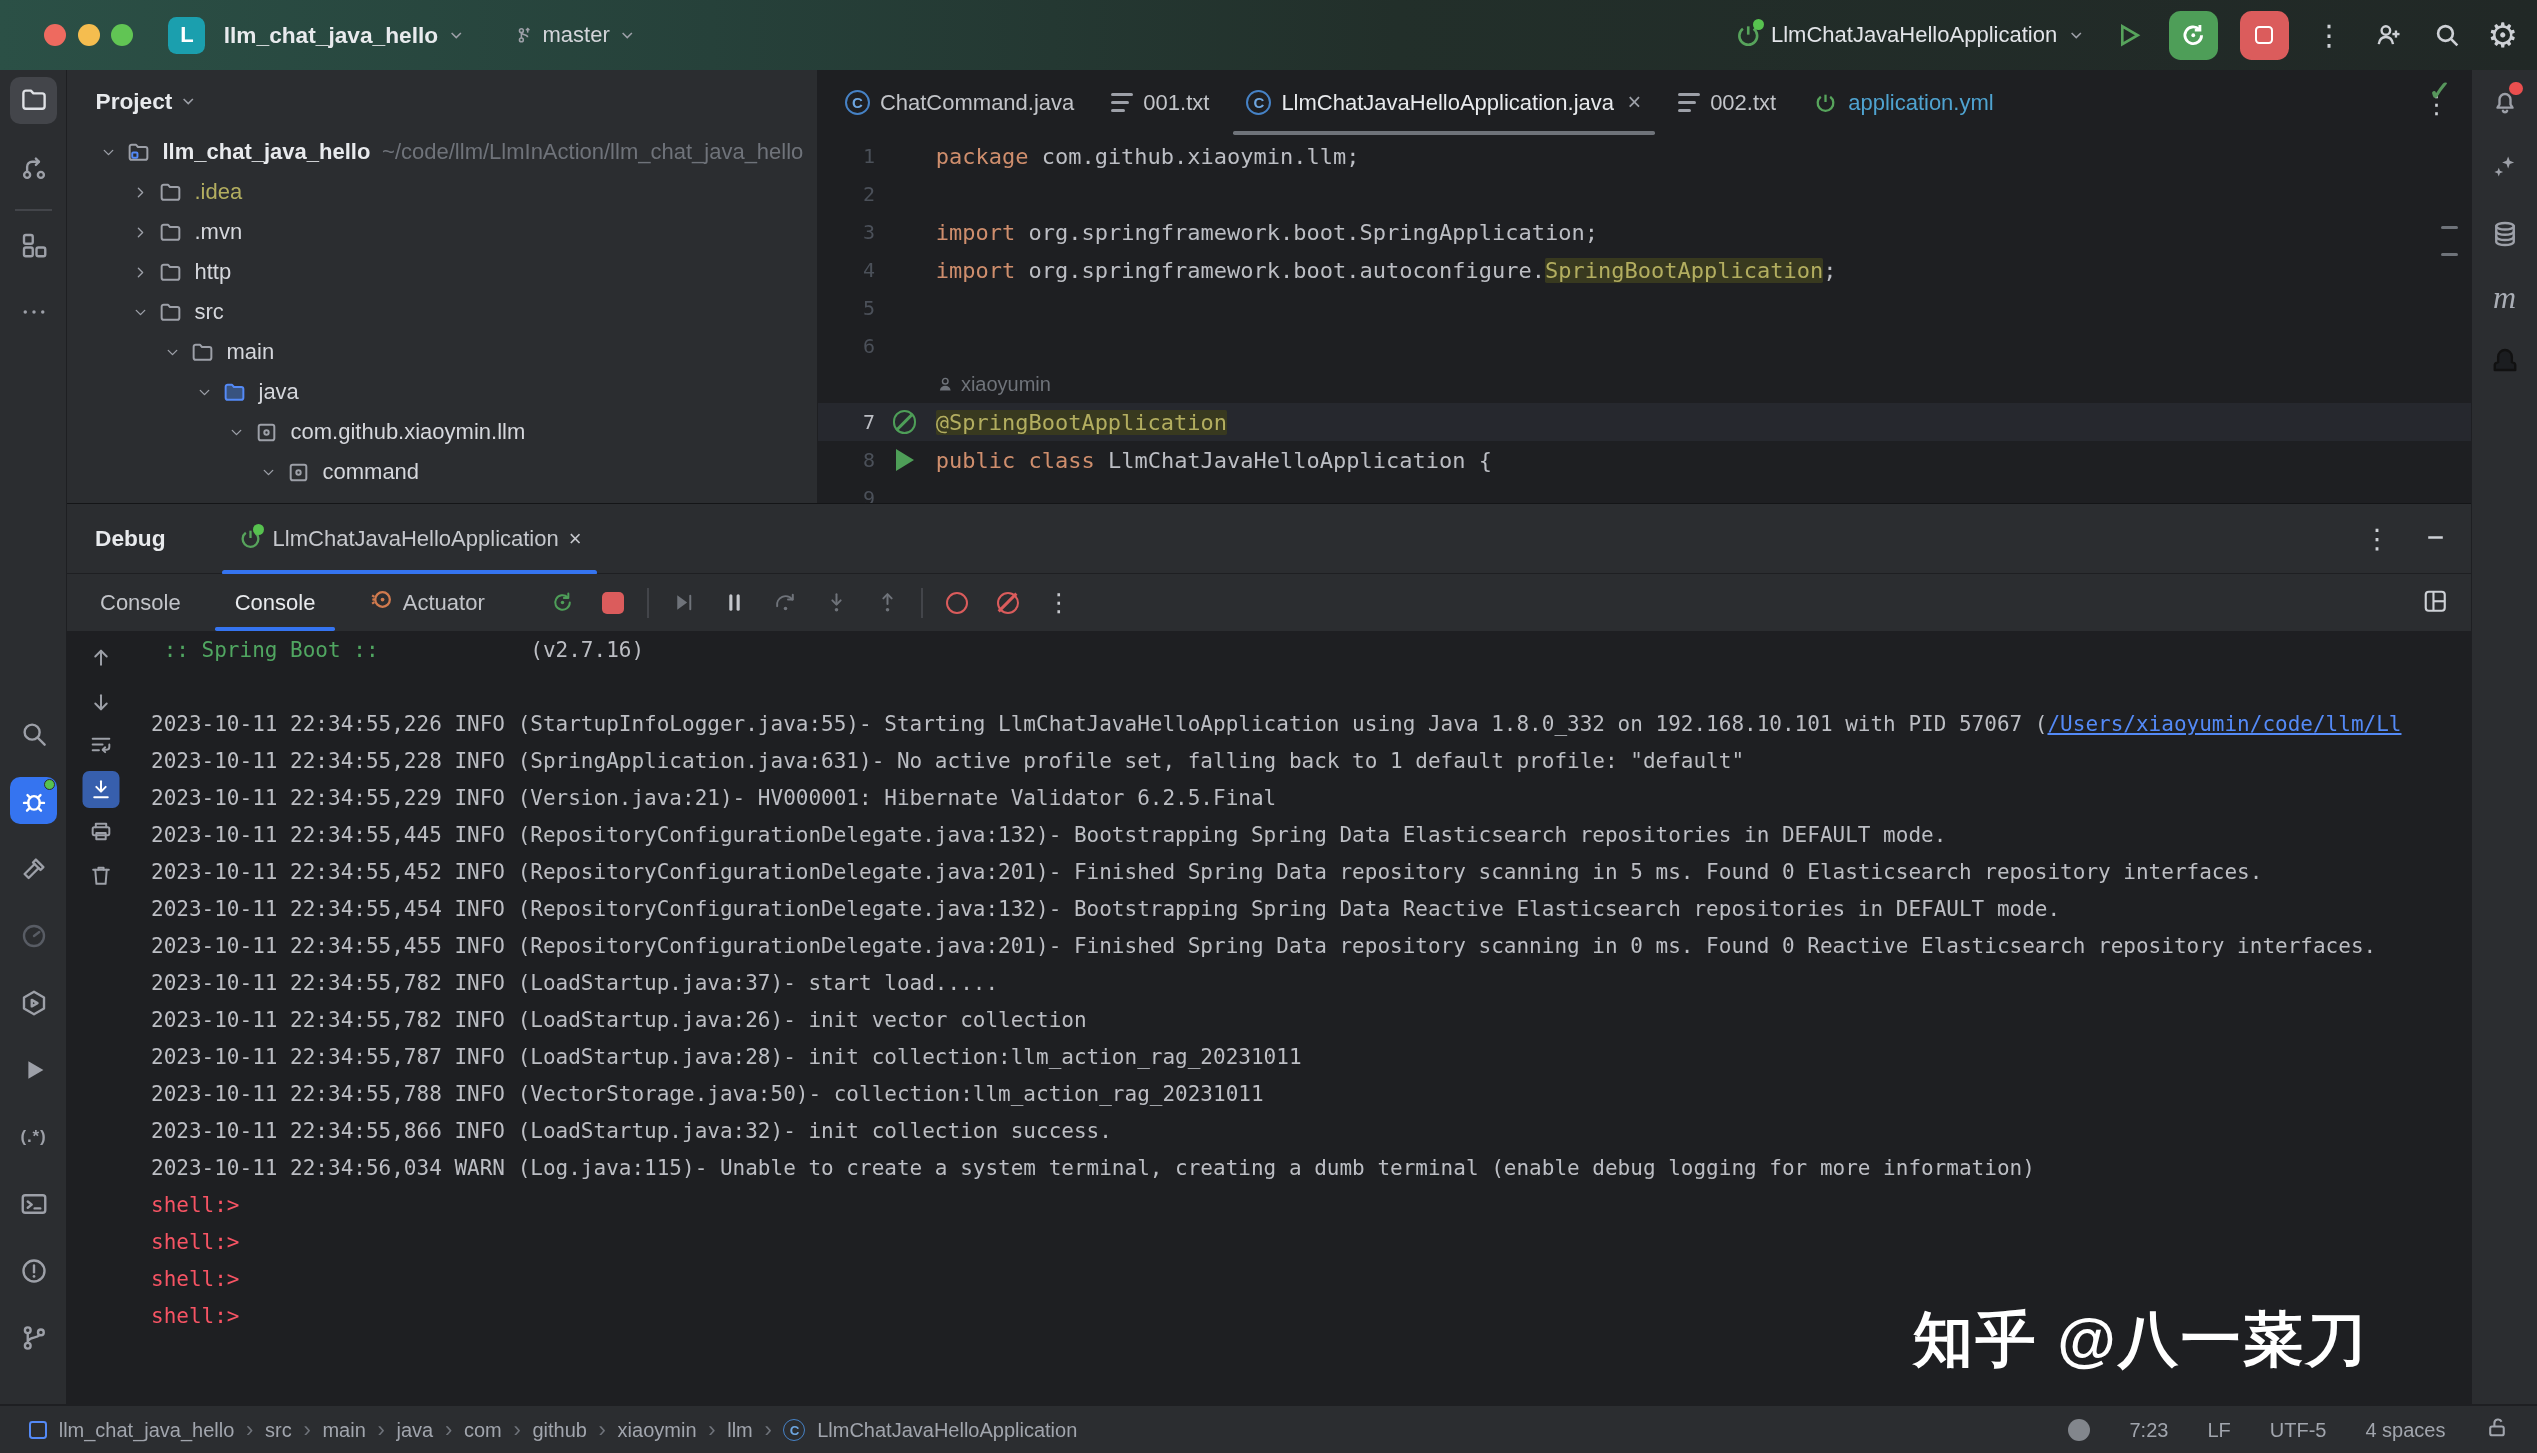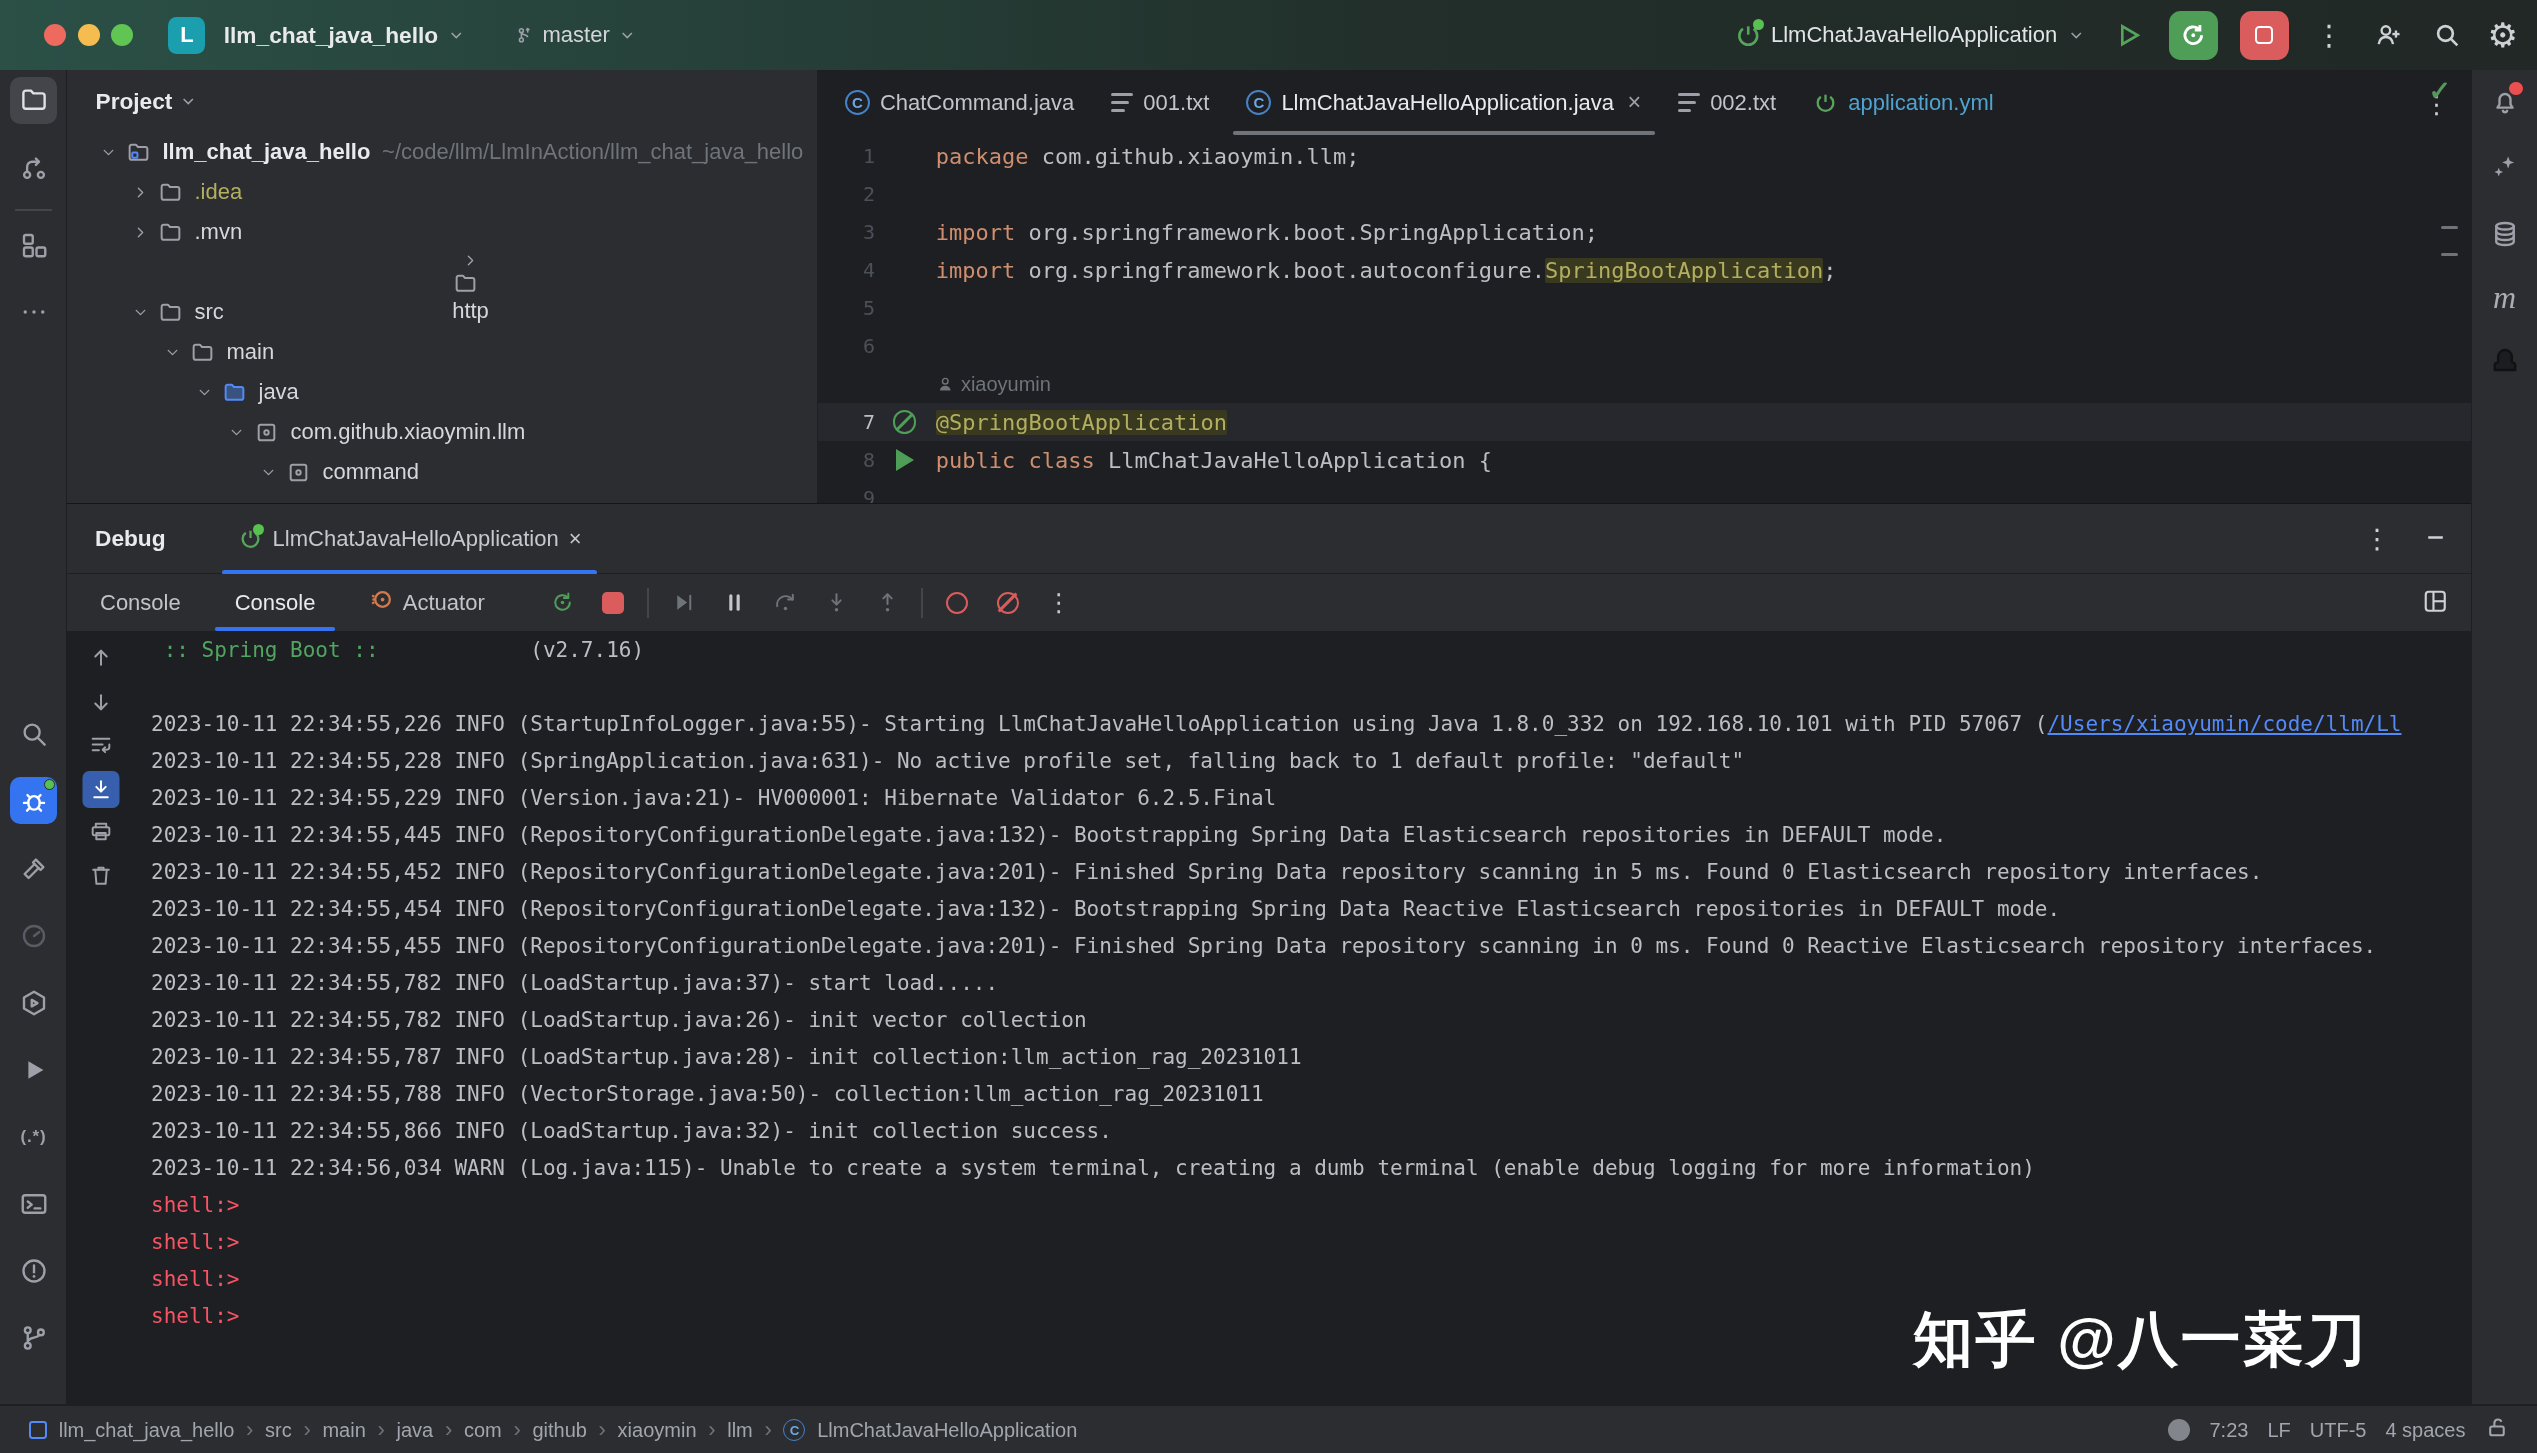--- a/index.html
+++ b/index.html
@@ -136,21 +136,21 @@
     letter-spacing:2.5px; font-family:"Liberation Sans",sans-serif; }
 
   
   .statusbar { position:absolute; left:0; top:1405px; width:2538px; height:49px; background:#2b2d30;
     border-top:1.7px solid #1e1f22; display:flex; align-items:center; padding:0 28.5px; font-size:20px; color:#a1a5ad;}
   .crumbs { display:flex; align-items:center; gap:11.7px; margin-left:11.7px; white-space:nowrap;}
   .crumb-sep { color:#6f737a; font-size:22px; }
   .module-ic { width:18.5px; height:18.5px; border:2.1px solid #548af7; border-radius:3.4px; }
   .crumb-class { width:22px; height:22px; border-radius:50%; border:1.7px solid #4682c6; color:#6ea6e0; font-size:13.4px; font-weight:700;
     display:flex; align-items:center; justify-content:center;}
-  .sb-right { margin-left:auto; display:flex; align-items:center; gap:19px;text-align:right; }
+  .sb-right { margin-left:auto; display:flex; align-items:center; gap:39px;text-align:right; }
   .sb-dot { width:22px; height:22px; border-radius:50%; background:#808archive58a; background:#82868c; }
 </style>
 </head>
 <body>
 
 <div class="titlebar">
   <div class="traffic">
     <span class="t-close"></span>
     <span class="t-min"></span>
     <span class="t-zoom"></span>
@@ -375,21 +375,21 @@
             <path d="M9 6l6 6-6 6"></path>
           </svg>
         </span>
         <span class="tree-ic">
           <svg viewBox="0 0 24 24" fill="none" stroke="currentColor" stroke-width="1.9" stroke-linecap="round" stroke-linejoin="round">
             <path d="M3.5 6.5a2 2 0 0 1 2-2h4l2 2.2h7a2 2 0 0 1 2 2V17a2 2 0 0 1-2 2h-13a2 2 0 0 1-2-2z"></path>
           </svg>
         </span>
         <span class="tree-label ">.mvn</span>
       </div>
-      <div class="tree-row" style="padding-left: 57px; flex-direction: column;">
+      <div class="tree-row" style="padding-left: 57px;">
         <span class="tree-chev">
           <svg viewBox="0 0 24 24" fill="none" stroke="currentColor" stroke-width="1.9" stroke-linecap="round" stroke-linejoin="round">
             <path d="M9 6l6 6-6 6"></path>
           </svg>
         </span>
         <span class="tree-ic">
           <svg viewBox="0 0 24 24" fill="none" stroke="currentColor" stroke-width="1.9" stroke-linecap="round" stroke-linejoin="round">
             <path d="M3.5 6.5a2 2 0 0 1 2-2h4l2 2.2h7a2 2 0 0 1 2 2V17a2 2 0 0 1-2 2h-13a2 2 0 0 1-2-2z"></path>
           </svg>
         </span>

